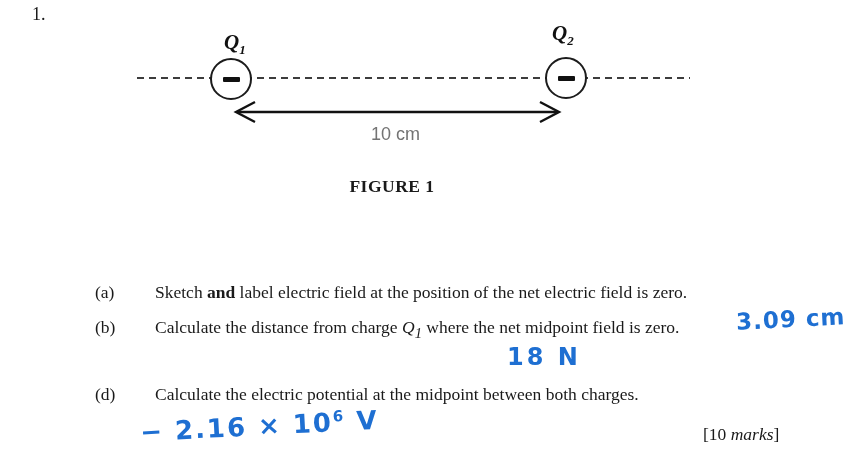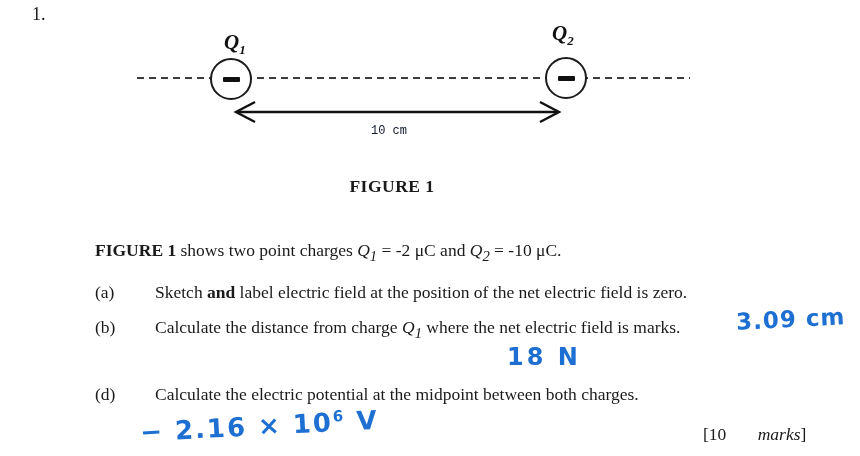--- a/index.html
+++ b/index.html
@@ -43,22 +43,22 @@
     font-size: 21px; color: #111; text-align: right;
   }
   .q-label sub { font-size: 13px; font-style: italic; }
   #q1-label { left: 224px; top: 30px; }
   #q2-label { left: 552px; top: 21px; }
 
   #distance-arrow { left: 227px; top: 95px; }
 
   #distance-label {
     left: 371px; top: 124px;
-    font-family: Liberation Mono, monospace;
-    font-size: 12px; color: #0f172a;
+    font-family: Liberation Sans, sans-serif;
+    font-size: 18px; color: #737373;
   }
   #figure-caption {
     left: 0px; top: 176px; width: 784px;
     text-align: center;
     font-weight: bold; font-size: 17.5px;
     letter-spacing: 0.5px;
   }
 
   
   .bodytext { font-size: 17.5px; }
@@ -80,21 +80,21 @@
     color: #1e6fd2;
     white-space: nowrap;
   }
   #answer-b { left: 736px; top: 306px; font-size: 23px; transform: rotate(-3deg); letter-spacing: 1px; }
   #answer-c { left: 507px; top: 343px; font-size: 24px; letter-spacing: 3px; }
   #answer-d { left: 140px; top: 411px; font-size: 26px; transform: rotate(-3deg); letter-spacing: 2px; }
   #answer-d sup { font-size: 15px; }
 
   
   #marks { left: 703px; top: 424px; font-size: 17.5px; }
-  #marks .it { font-style: italic; margin-left: 27px; }
+  #marks .it { font-style: italic; }
 </style>
 </head>
 <body>
 
 <div id="page">
 
   <div id="question-number" class="abs">1.</div>
 
   <div>
     <div id="baseline" class="abs"></div>
@@ -117,30 +117,27 @@
       <line x1="10" y1="17" x2="331" y2="17" stroke="#111" stroke-width="2.4"></line>
       <polyline points="28,7 9,17 28,27" fill="none" stroke="#111" stroke-width="2.4"></polyline>
       <polyline points="313,7 332,17 313,27" fill="none" stroke="#111" stroke-width="2.4"></polyline>
     </svg>
 
     <div id="distance-label" class="abs">10 cm</div>
 
     <div id="figure-caption" class="abs">FIGURE 1</div>
   </div>
 
-  <div id="intro" class="abs bodytext">
-    <b>FIGURE 1</b><span> shows two point charges </span><span class="qsym">Q</span><sub class="qsym">1</sub><span> = -2 μC and </span><span class="qsym">Q</span><sub class="qsym">2</sub><span> = -10 μC.</span>
-  </div>
 
   <div id="row-a" class="abs bodytext item-row">
     <span class="item-label">(a)</span><span>Sketch </span><b>and</b><span> label electric field at the position of the net electric field is zero.</span>
   </div>
 
   <div id="row-b" class="abs bodytext item-row">
-    <span class="item-label">(b)</span><span>Calculate the distance from charge </span><span class="qsym">Q</span><sub class="qsym">1</sub><span> where the net electric field is marks.</span>
+    <span class="item-label">(b)</span><span>Calculate the distance from charge </span><span class="qsym">Q</span><sub class="qsym">1</sub><span> where the net midpoint field is zero.</span>
   </div>
 
 
   <div id="row-d" class="abs bodytext item-row">
     <span class="item-label">(d)</span><span>Calculate the electric potential at the midpoint between both charges.</span>
   </div>
 
   <div id="answer-b" class="abs handwriting">3.09 cm</div>
 
   <div id="answer-c" class="abs handwriting">18 N</div>

